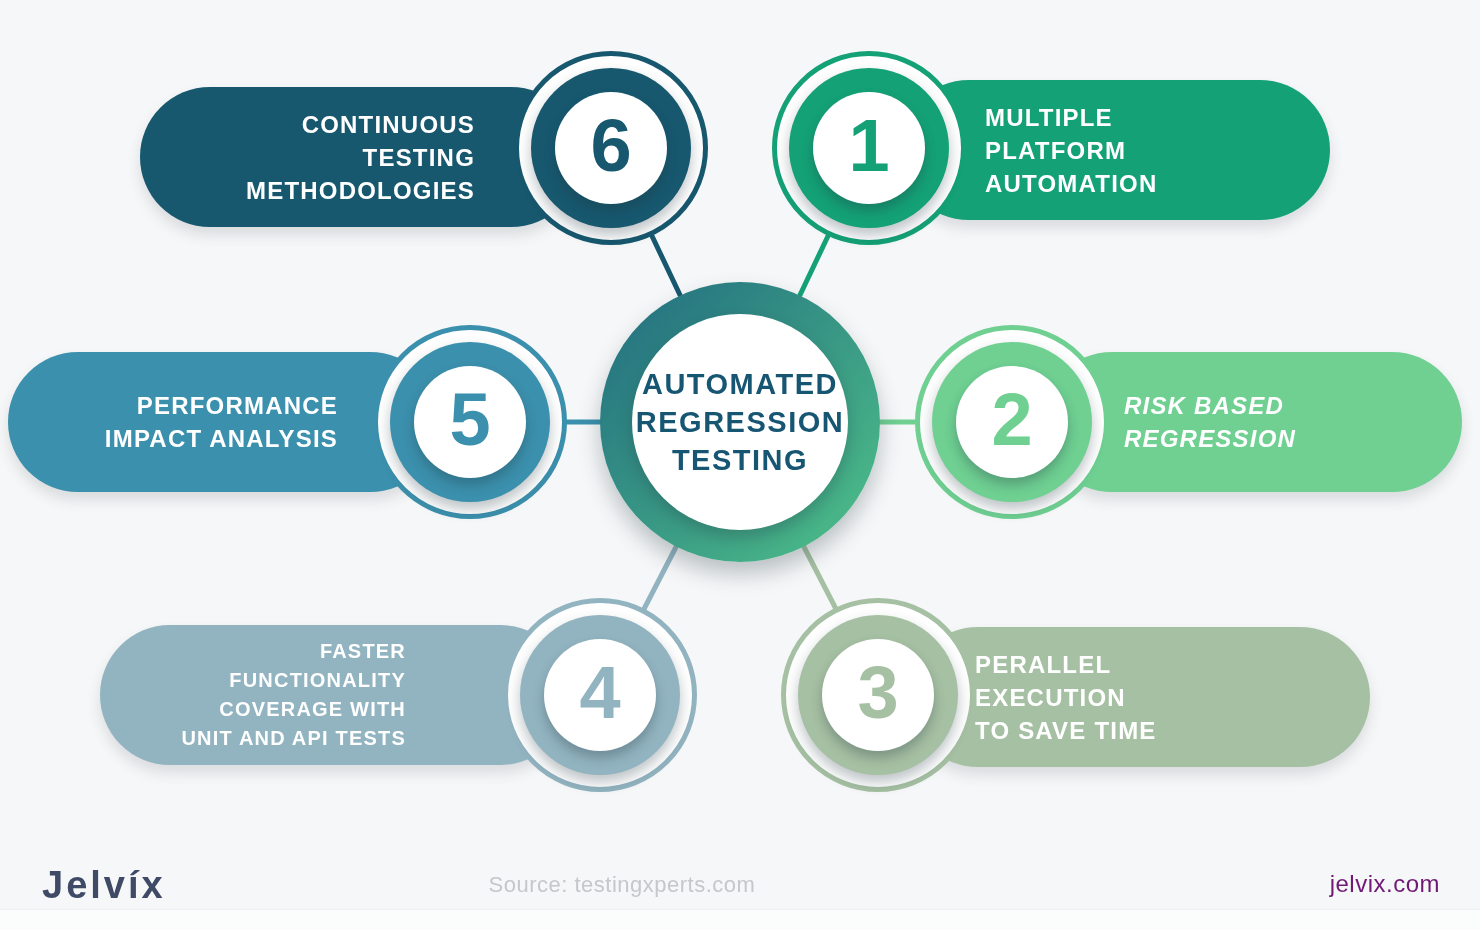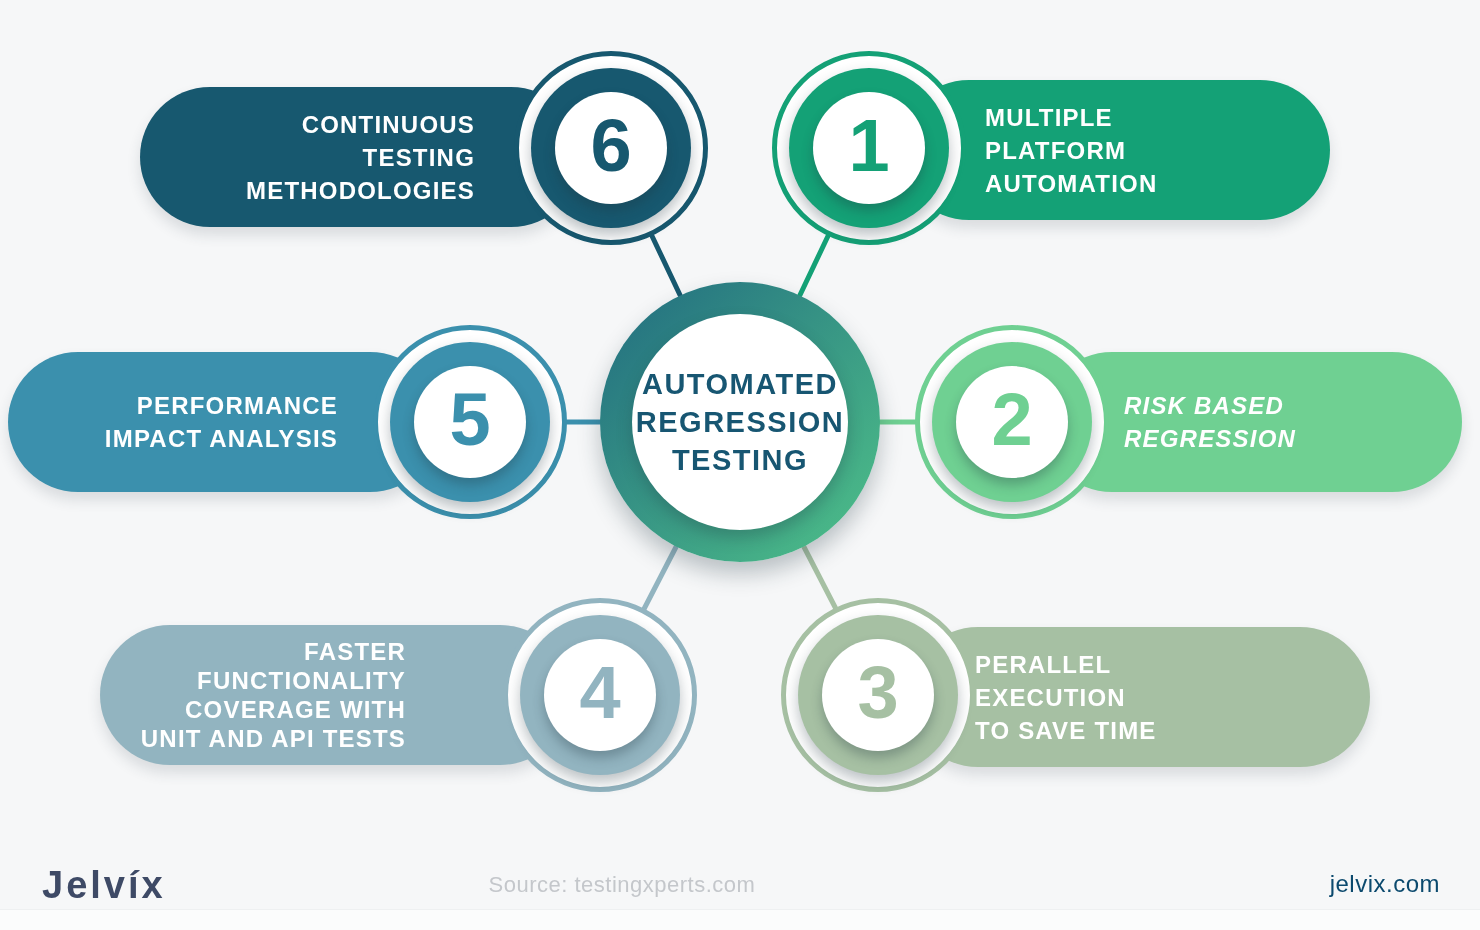--- a/index.html
+++ b/index.html
@@ -20,21 +20,21 @@
     box-shadow:0 8px 14px rgba(40,60,70,0.14);
     box-sizing:border-box;
   }
   .pill .label{
     width:100%;
     color:#ffffff;font-weight:700;font-size:24px;line-height:33px;
     letter-spacing:1.2px;white-space:pre-line;text-transform:uppercase;
   }
   .pill.text-right .label{text-align:right;}
   .pill.text-left .label{text-align:left;}
-  .lines4 .label{line-height:29px;font-size:24px;}
+  .lines4 .label{line-height:29px;font-size:20px;}
   
   .badge{
     position:absolute;width:194px;height:194px;border-radius:50%;
     background:#ffffff;border:5px solid var(--c);
     box-sizing:border-box;
     display:flex;align-items:center;justify-content:center;
   }
   .donut{
     width:160px;height:160px;border-radius:50%;
     background:var(--c);
@@ -84,21 +84,21 @@
   #footer-logo{
     position:absolute;left:42px;top:864px;
     font-size:38px;font-weight:700;letter-spacing:3px;color:#3e4a66;
   }
   #footer-source{
     position:absolute;left:0;top:872px;width:1244px;text-align:center;
     font-size:22px;color:#c4c7cb;letter-spacing:0.5px;
   }
   #footer-site{
     position:absolute;right:40px;top:870px;
-    font-size:24px;color:#0c4a6e;letter-spacing:0.5px;
+    font-size:24px;color:#701a75;letter-spacing:0.5px;
   }
   #bottom-band{
     position:absolute;left:0;bottom:0;width:1480px;height:20px;
     background:#fbfcfc;border-top:1px solid #eef0f1;
   }
 </style>
 </head>
 <body>
 
 <div id="canvas">

